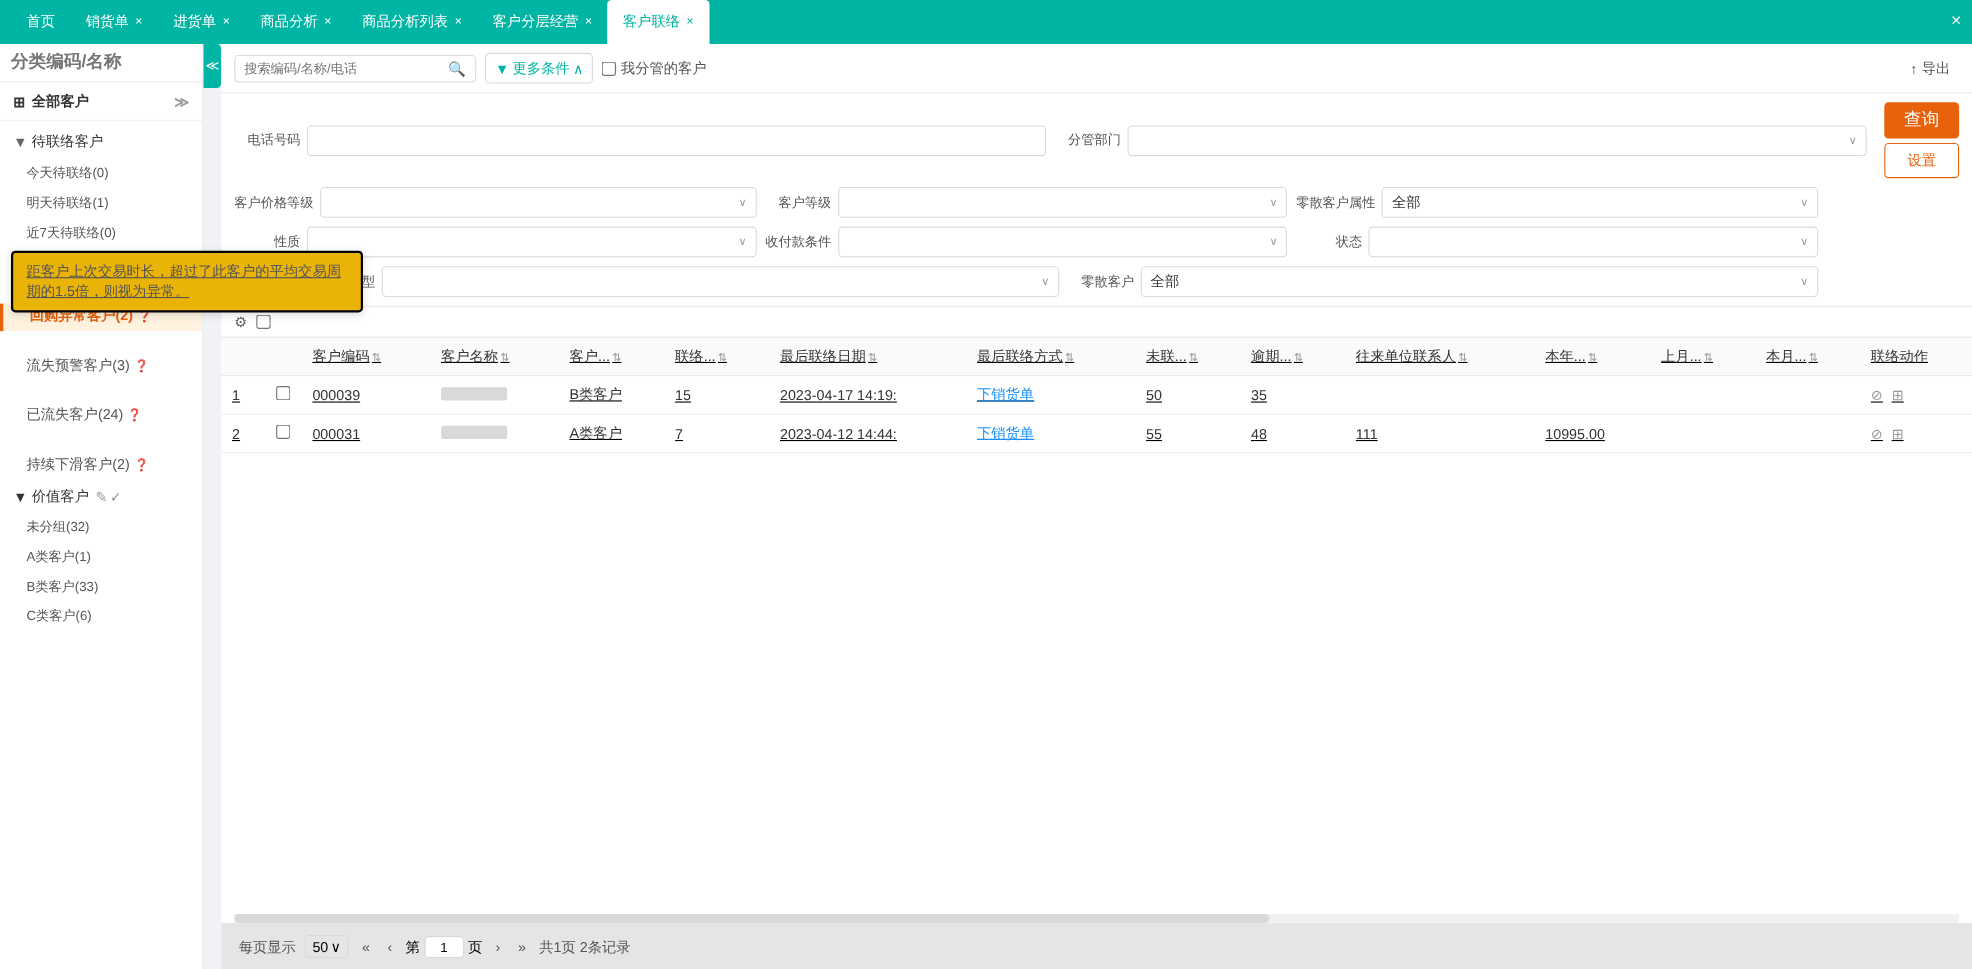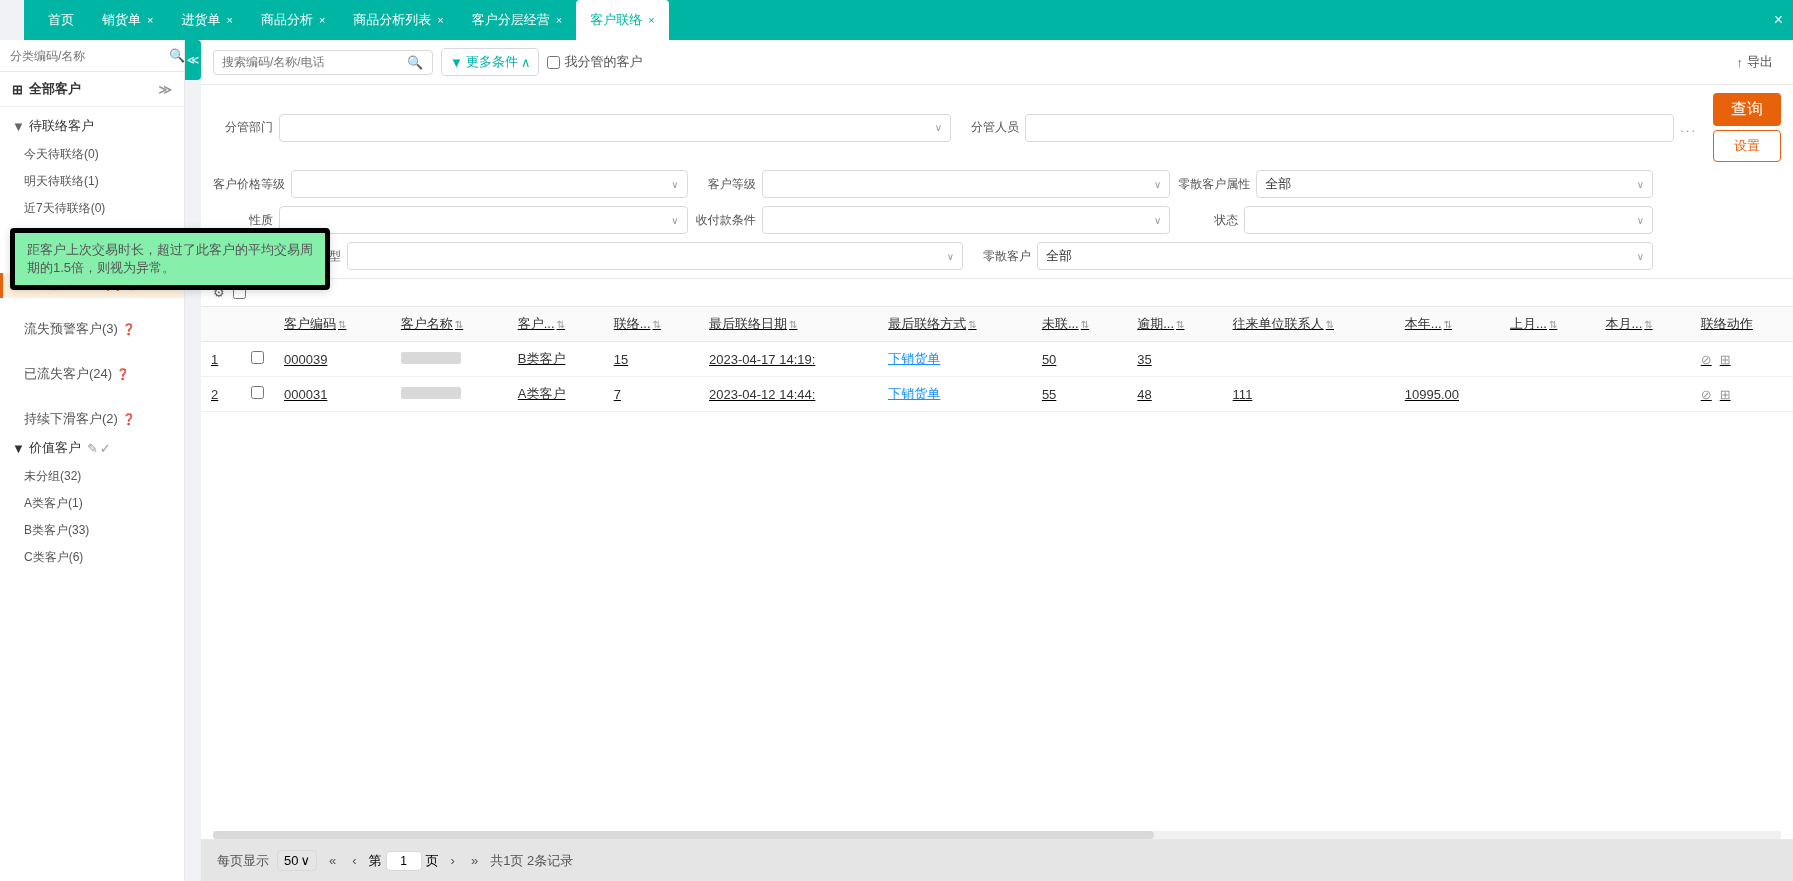--- a/index.html
+++ b/index.html
@@ -3,21 +3,20 @@
   <meta charset="utf-8">
   <style>
     * { box-sizing: border-box; margin: 0; padding: 0; font-family: 'Microsoft YaHei', sans-serif; font-size: 13px; }
     body { background: #f0f2f5; overflow: hidden; width: 1793px; height: 881px; }
 
     
     .top-nav {
       display: flex; align-items: center;
       background: #00b5a3; height: 40px; padding: 0 10px;
       position: relative;
-      margin-left: 24px;
     }
     .top-nav .nav-item {
       color: #fff; padding: 0 14px; height: 40px; line-height: 40px;
       cursor: pointer; font-size: 13px; white-space: nowrap;
       display: flex; align-items: center; gap: 4px;
     }
     .top-nav .nav-item.active {
       background: #fff; color: #00b5a3; border-radius: 4px 4px 0 0;
     }
     .top-nav .nav-item .close-x { font-size: 11px; color: inherit; margin-left: 2px; }
@@ -33,21 +32,21 @@
     .sidebar {
       width: 185px; background: #fff; border-right: 1px solid #e8e8e8;
       display: flex; flex-direction: column; overflow: hidden;
       flex-shrink: 0;
     }
     .sidebar-search {
       display: flex; align-items: center; padding: 8px 10px;
       border-bottom: 1px solid #e8e8e8; gap: 4px;
     }
     .sidebar-search input {
-      flex: 1; border: none; outline: none; font-size: 12px; color: #333;
+      flex: 1; border: none; outline: none; font-size: 16px; color: #333; font-weight: bold;
     }
     .sidebar-search .search-icon { color: #999; cursor: pointer; }
     .sidebar-all-customers {
       display: flex; align-items: center; padding: 8px 12px;
       font-weight: bold; color: #333; border-bottom: 1px solid #f0f0f0;
       cursor: pointer;
     }
     .sidebar-all-customers .icon-grid { margin-right: 6px; color: #333; }
     .sidebar-all-customers .collapse-icon { margin-left: auto; color: #999; }
     .sidebar-section { padding: 4px 0; }
@@ -63,23 +62,23 @@
     .sidebar-item-with-icon {
       display: flex; align-items: center; padding: 2px 12px 5px 24px;
       cursor: pointer; color: #555; font-size: 12px; margin-top: 20px;
     }
     .sidebar-item-with-icon.active { background: #fff3e0; color: #e8610b; font-weight: bold; border-left: 3px solid #e8610b; }
     .sidebar-item-with-icon .help-icon { margin-left: 4px; color: #999; font-size: 11px; }
 
     
     .tooltip-box {
       position: absolute; left: 10px; top: 228px; z-index: 100;
-      background: #86efac; border: 5px solid #000000; border-radius: 4px;
+      background: #eab308; border: 2px solid #000000; border-radius: 4px;
       padding: 8px 12px; font-size: 12px; color: #555;
-      box-shadow: 0 2px 8px rgba(0,0,0,0.15); max-width: 320px;
+      box-shadow: 0 2px 8px rgba(0,0,0,0.15); max-width: 320px; text-decoration: underline;
     }
 
     
     .sidebar-value-section {
       display: flex; align-items: center; padding: 6px 12px;
       color: #333; font-size: 12px; cursor: pointer;
     }
     .sidebar-value-section .arrow { margin-right: 4px; }
     .sidebar-value-section .edit-icon { margin-left: 4px; color: #999; }
     .sidebar-value-section .check-icon { margin-left: 2px; color: #999; }
@@ -327,30 +326,29 @@
       </label>
       <div class="export-btn">
         <span>↑</span>
         <span>导出</span>
       </div>
     </div>
 
     <div class="advanced-filters">
       <div class="filter-row">
         <div class="filter-cell">
+          <span class="filter-label">电话号码</span>
+          <div class="filter-input"></div>
+        </div>
+        <div class="filter-cell">
           <span class="filter-label">分管部门</span>
           <div class="filter-select">
             <span></span>
               <span class="chevron">∨</span>
           </div>
-        </div>
-        <div class="filter-cell">
-          <span class="filter-label">分管人员</span>
-          <div class="filter-input" style="flex:1;"></div>
-          <span class="three-dots">...</span>
         </div>
         <div class="btn-col">
           <button class="query-btn">查询</button>
           <button class="settings-btn">设置</button>
         </div>
       </div>
       <div class="filter-row">
         <div class="filter-cell">
           <span class="filter-label">客户价格等级</span>
           <div class="filter-select">

